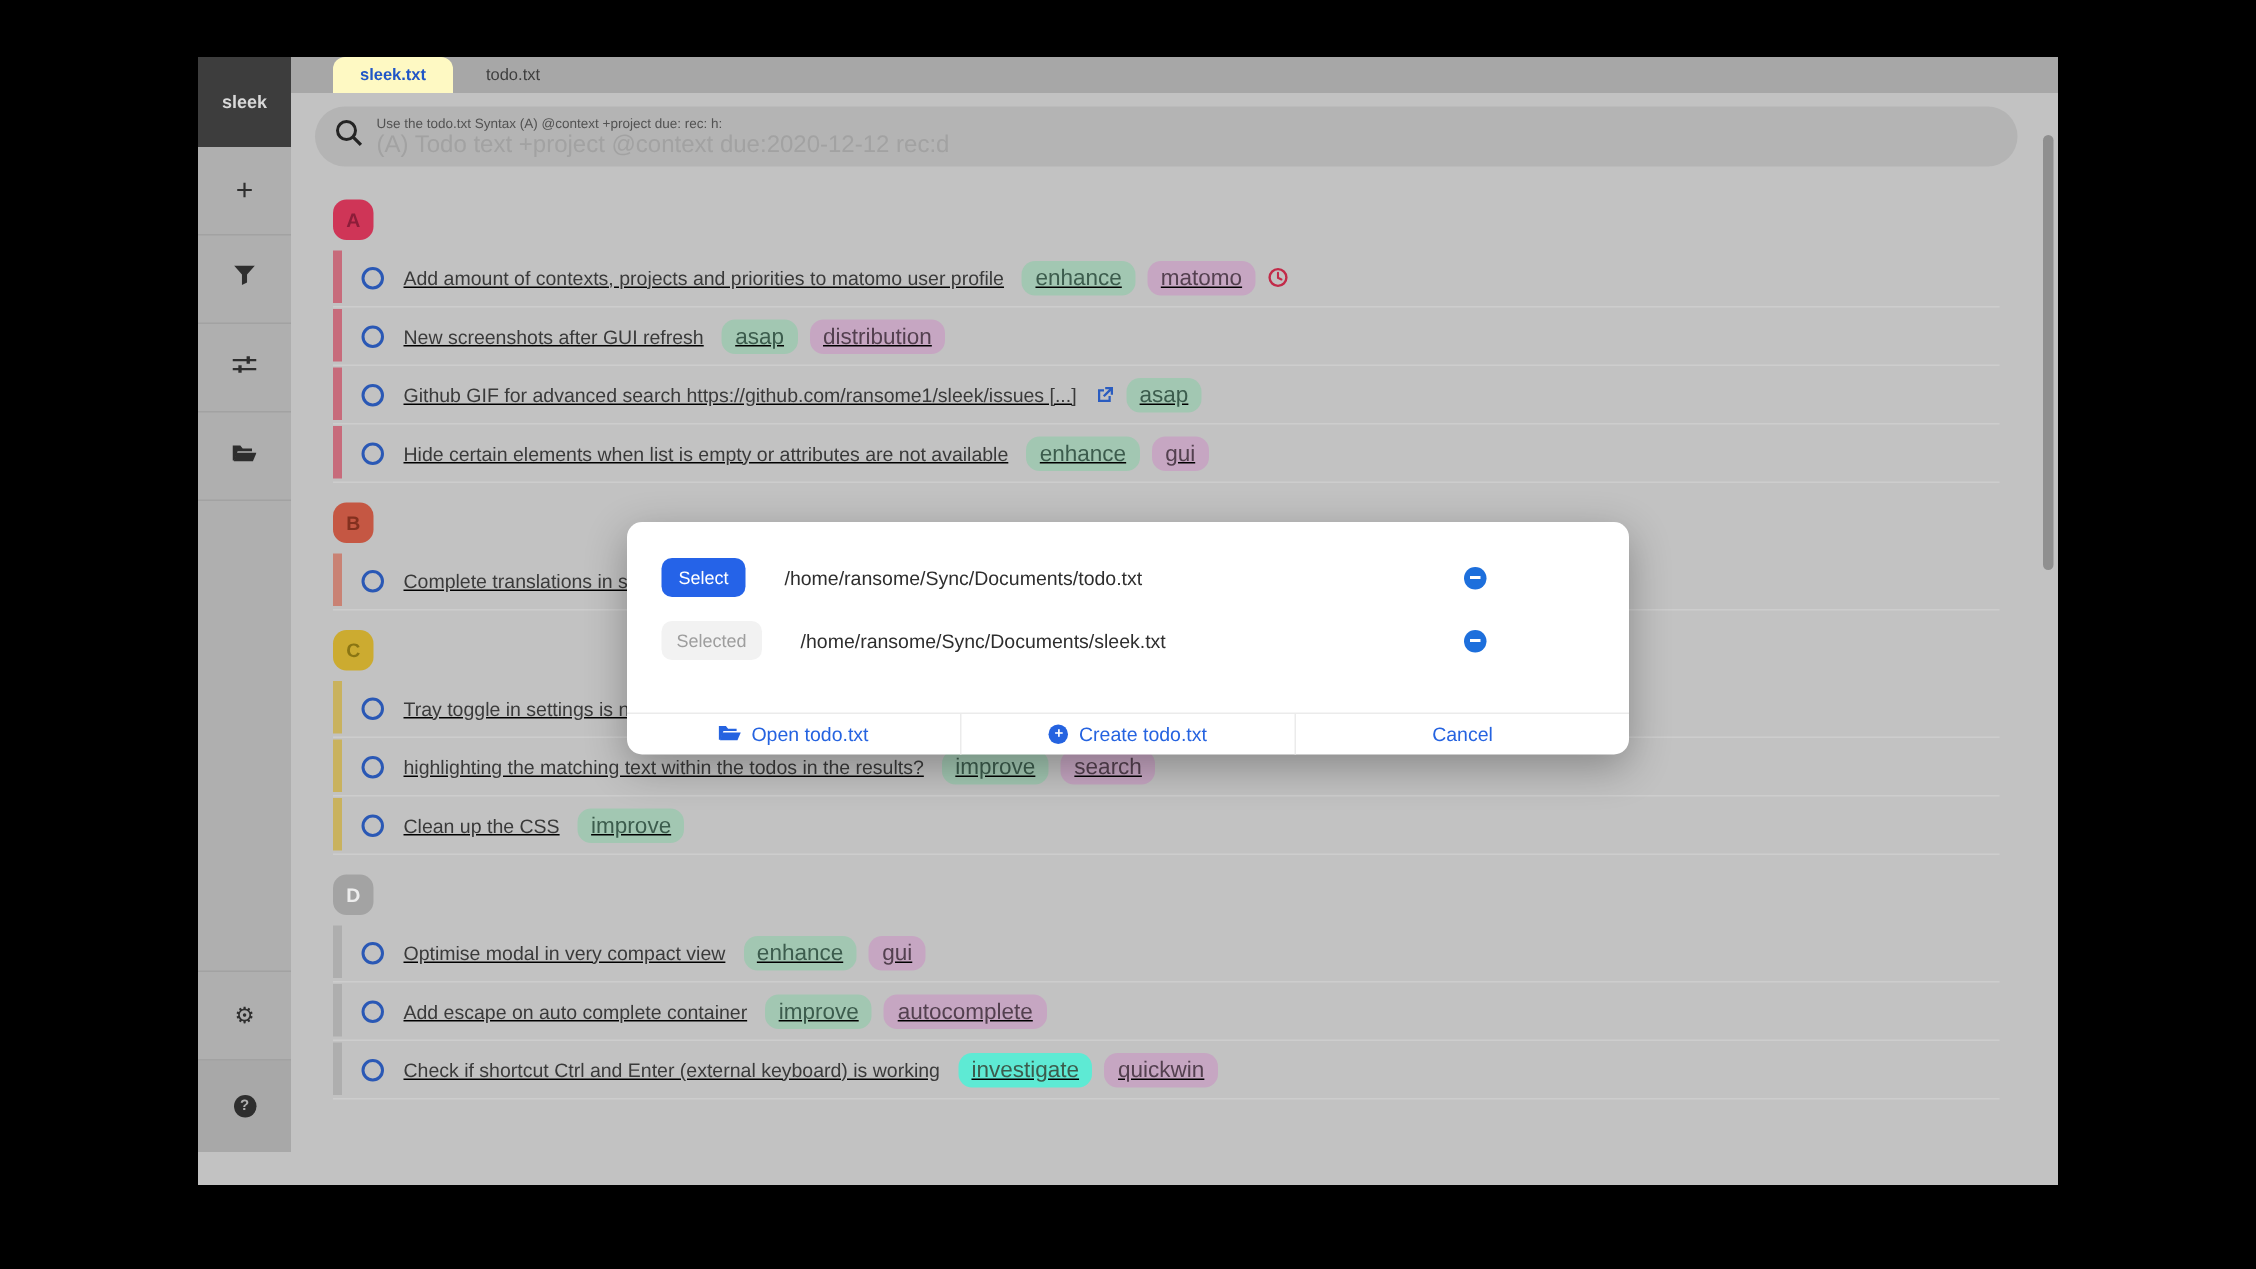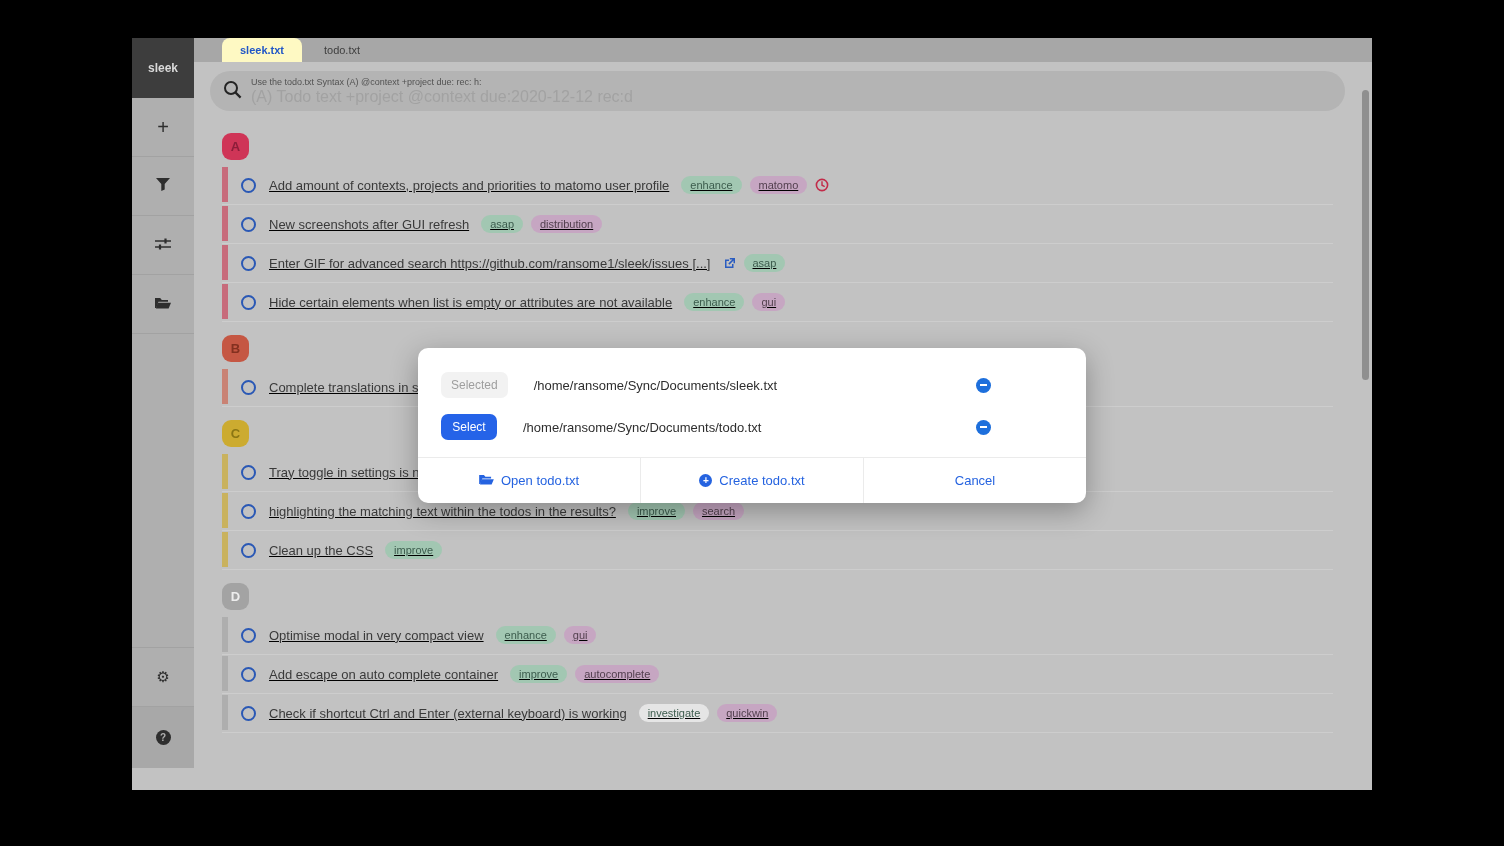--- a/index.html
+++ b/index.html
@@ -39,36 +39,36 @@
   .search-input::placeholder { color:#a2a2a2; opacity:1; }
 
   
   .list { flex:1; overflow:hidden; padding:9px 39px 0 28px; }
   .group-header { height:46px; display:flex; align-items:center; padding-top:6px; }
   .group-badge { width:27px; height:27px; border-radius:9px; font-size:13px; font-weight:bold; display:flex; align-items:center; justify-content:center; }
   .todo-row { height:39px; display:flex; align-items:center; border-bottom:1px solid #cdcdcd; position:relative; padding-left:19px;text-decoration:underline; }
   .prio-bar { position:absolute; left:0; top:1px; bottom:2px; width:6px; }
   .todo-check { width:15px; height:15px; border:2px solid #2a58b5; border-radius:50%; margin-right:13px; flex:none; background:transparent; }
   .todo-text { font-size:13px; color:#3a3a3a; white-space:nowrap; margin-right:12px; }
-  .tag { font-size:11px; padding:3px 9px; border-radius:9px; margin-right:8px; white-space:nowrap; display:inline-block; }
+  .tag { font-size:15px; padding:3px 9px; border-radius:9px; margin-right:8px; white-space:nowrap; display:inline-block; }
   .row-icon { display:flex; align-items:center; margin-right:8px; }
 
   .scroll-thumb { position:absolute; right:3px; top:52px; width:7px; height:290px; background:#8f8f8f; border-radius:4px; }
 
   
   .modal { position:absolute; left:286px; top:310px; width:668px; height:155px; background:#fff; border-radius:10px; box-shadow:0 8px 28px rgba(0,0,0,.30); z-index:5; display:flex; flex-direction:column; }
   .modal-body { flex:1; padding:23px 24px 0 23px; }
   .file-row { display:flex; align-items:center; height:28px; margin-bottom:14px; }
   .file-btn { min-width:56px; height:26px; border-radius:7px; font-size:12px; display:flex; align-items:center; justify-content:center; padding:0 10px; border:none; font-family:"Liberation Sans", sans-serif; }
   .file-btn.is-selected { background:#f2f2f2; color:#9e9e9e; }
   .file-btn.is-select { background:#2563e8; color:#fff; }
   .file-path { margin-left:26px; font-size:13px; color:#2e2e2e; flex:1; }
   .minus-icon { width:15px; height:15px; border-radius:50%; background:#1d6fdc; position:relative; margin-left:auto; margin-right:71px; flex:none; }
   .minus-icon::after { content:""; position:absolute; left:4px; top:6.5px; width:7px; height:2px; background:#fff; }
-  .modal-footer { height:46px; border-top:1px solid #ebebeb; display:flex; flex:none; }
+  .modal-footer { height:28px; border-top:1px solid #ebebeb; display:flex; flex:none; }
   .footer-btn { flex:1; display:flex; align-items:center; justify-content:center; gap:7px; font-size:13px; color:#2563e0; border-right:1px solid #ebebeb; }
   .footer-btn:last-child { border-right:none; }
   .plus-circle { width:13px; height:13px; border-radius:50%; background:#2563e0; color:#fff; font-size:10px; font-weight:bold; display:flex; align-items:center; justify-content:center; line-height:1; }
 </style>
 </head>
 <body>
 
 <div class="window">
 
 
@@ -154,21 +154,21 @@
           <div class="todo-row">
             <div class="prio-bar" style="background: rgb(199, 107, 123);"></div>
             <div class="todo-check"></div>
             <div class="todo-text">New screenshots after GUI refresh</div>
             <span class="tag project" style="background: rgb(162, 199, 178); color: rgb(60, 92, 77);">asap</span>
             <span class="tag context" style="background: rgb(198, 166, 194); color: rgb(83, 64, 79);">distribution</span>
           </div>
           <div class="todo-row">
             <div class="prio-bar" style="background: rgb(199, 107, 123);"></div>
             <div class="todo-check"></div>
-            <div class="todo-text">Enter GIF for advanced search https://github.com/ransome1/sleek/issues [...]</div>
+            <div class="todo-text">Github GIF for advanced search https://github.com/ransome1/sleek/issues [...]</div>
             <span class="row-icon">
               <svg width="13" height="13" viewBox="0 0 13 13" fill="#2a5cc0">
                 <path d="M2 2.5h4V4H3.5v5.5H9V7h1.5v4H2z"></path>
                 <path d="M6.8 1H12v5.2h-1.5V3.6L6.4 7.7 5.3 6.6l4.1-4.1H6.8z"></path>
               </svg>
             </span>
             <span class="tag project" style="background: rgb(162, 199, 178); color: rgb(60, 92, 77);">asap</span>
           </div>
           <div class="todo-row">
             <div class="prio-bar" style="background: rgb(199, 107, 123);"></div>
@@ -222,41 +222,41 @@
             <div class="prio-bar" style="background: rgb(174, 174, 174);"></div>
             <div class="todo-check"></div>
             <div class="todo-text">Add escape on auto complete container</div>
             <span class="tag project" style="background: rgb(162, 199, 178); color: rgb(60, 92, 77);">improve</span>
             <span class="tag context" style="background: rgb(198, 166, 194); color: rgb(83, 64, 79);">autocomplete</span>
           </div>
           <div class="todo-row">
             <div class="prio-bar" style="background: rgb(174, 174, 174);"></div>
             <div class="todo-check"></div>
             <div class="todo-text">Check if shortcut Ctrl and Enter (external keyboard) is working</div>
-            <span class="tag project" style="background: #e5e5e5; color: rgb(60, 92, 77);">investigate</span>
+            <span class="tag project" style="background: #5eead4; color: rgb(60, 92, 77);">investigate</span>
             <span class="tag context" style="background: rgb(198, 166, 194); color: rgb(83, 64, 79);">quickwin</span>
           </div>
         </div>
     </div>
   </div>
 
   <div class="scroll-thumb"></div>
 
   <div class="modal">
     <div class="modal-body">
+      <div class="file-row">
+        <button class="file-btn is-select">Select</button>
+        <div class="file-path">/home/ransome/Sync/Documents/todo.txt</div>
+        <span class="minus-icon"></span>
+      </div>
       <div class="file-row">
         <button class="file-btn is-selected">Selected</button>
         <div class="file-path">/home/ransome/Sync/Documents/sleek.txt</div>
         <span class="minus-icon"></span>
       </div>
-      <div class="file-row">
-        <button class="file-btn is-select">Select</button>
-        <div class="file-path">/home/ransome/Sync/Documents/todo.txt</div>
-        <span class="minus-icon"></span>
-      </div>
     </div>
     <div class="modal-footer">
       <div class="footer-btn">
         <span>
           <svg width="15" height="11" viewBox="0 0 16 12" fill="#2563e0">
               <path d="M0 1h5.2l1.6 2H13v1.8H3.4L1.3 11H0z"></path>
               <path d="M2.6 5.8H16l-2.4 5.7H.9z"></path>
             </svg>
         </span>
         <span>Open todo.txt</span>

